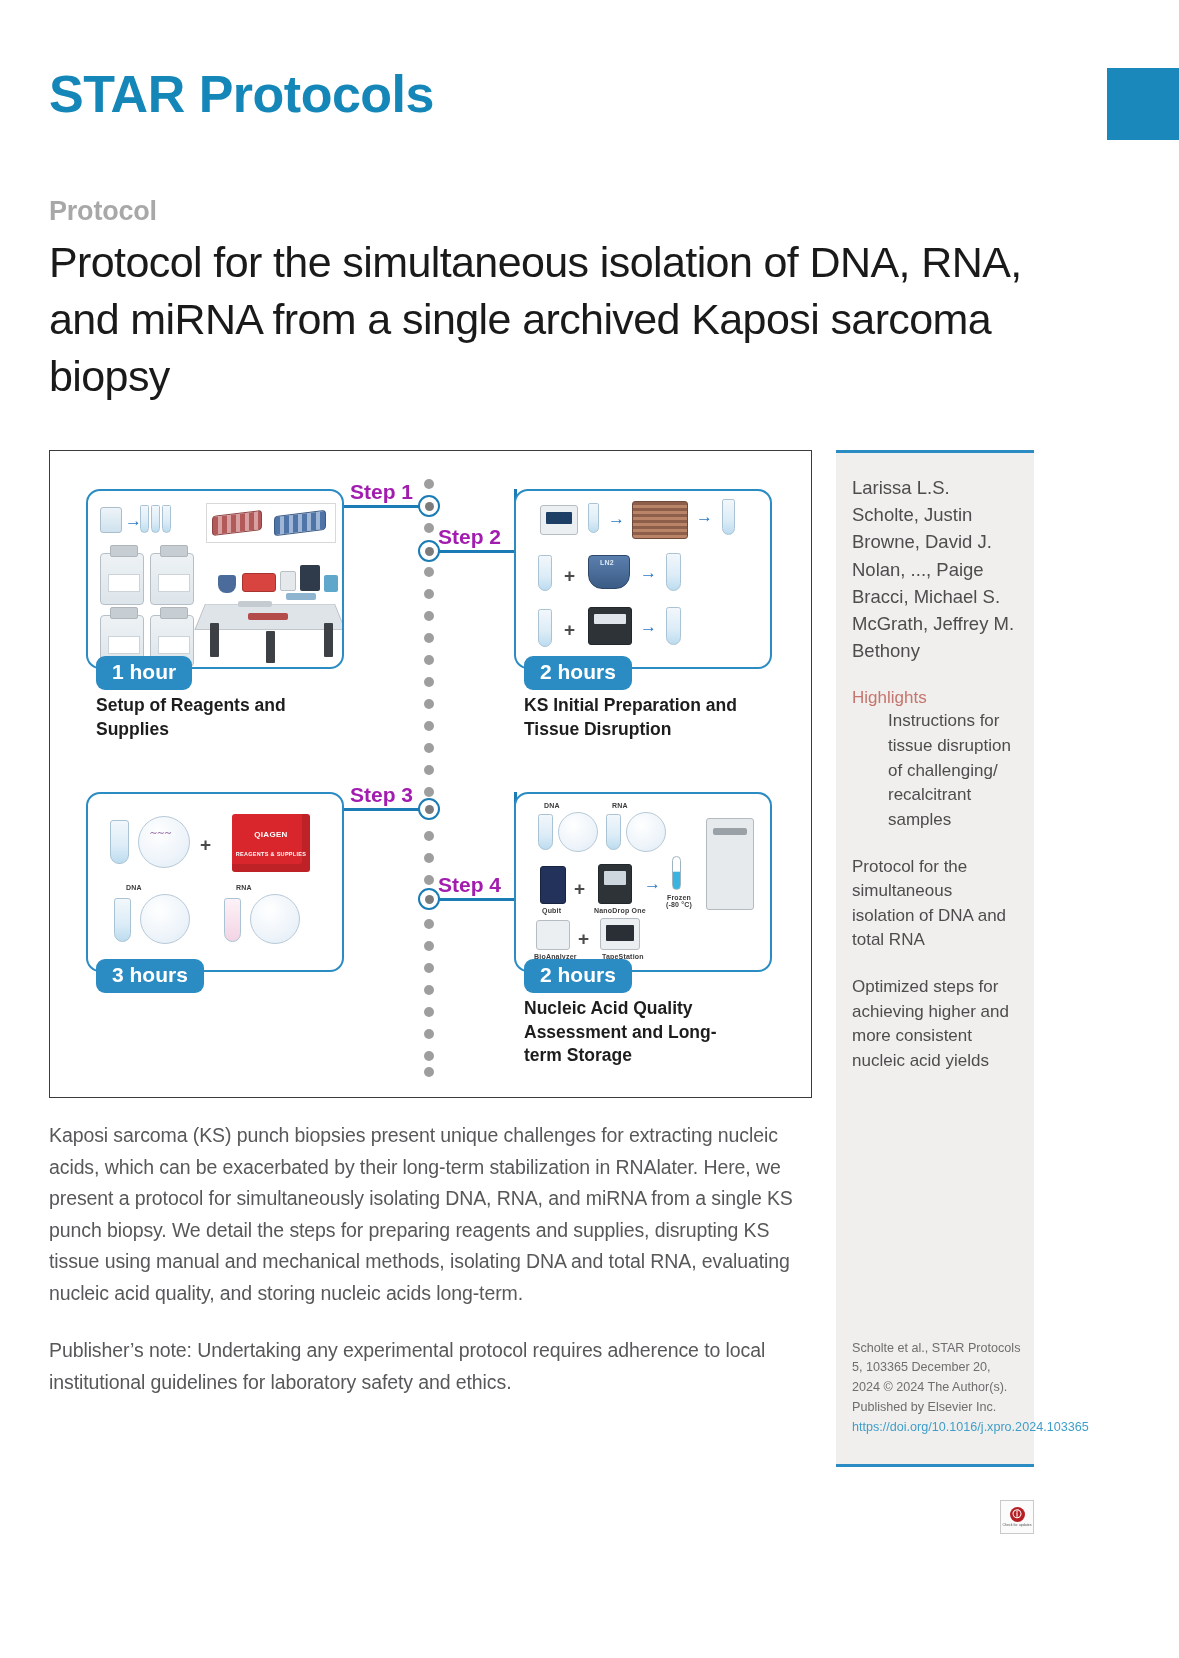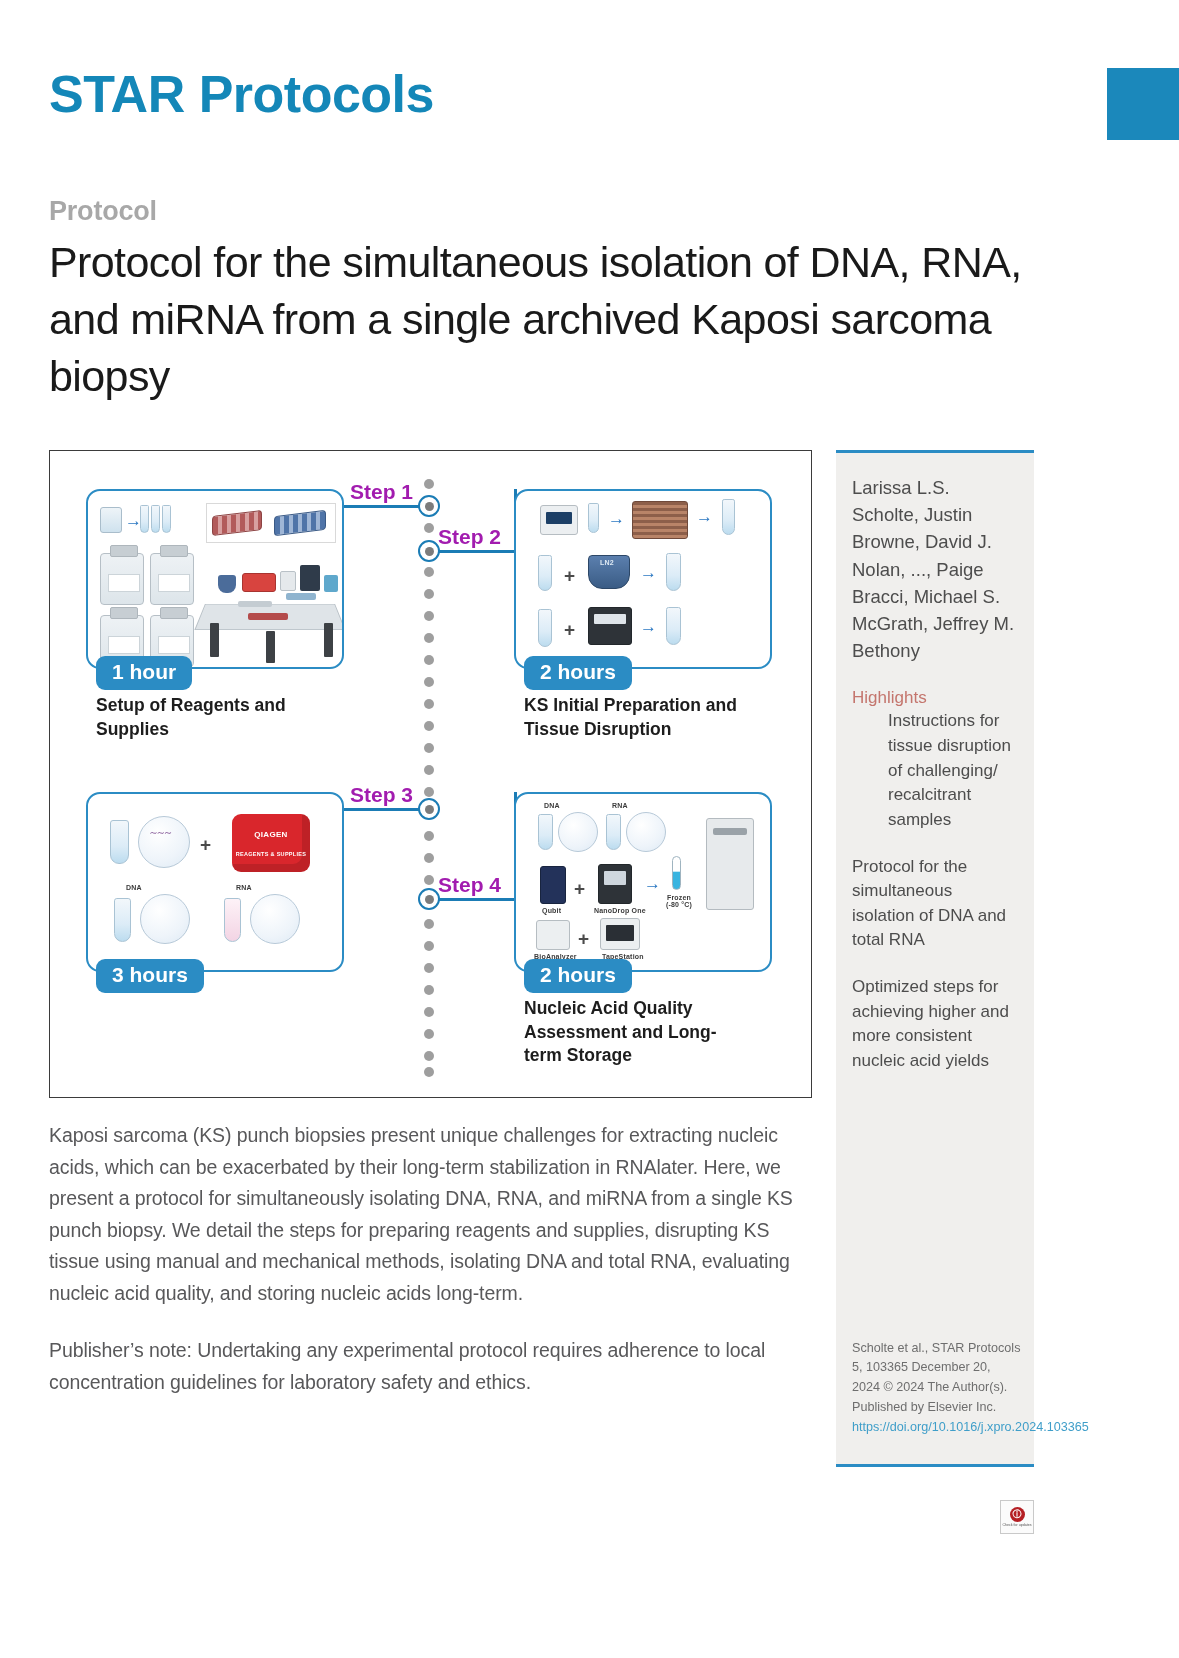--- a/index.html
+++ b/index.html
@@ -213,21 +213,21 @@
     position:absolute; font-size:7px; font-weight:700; color:#3a3a3a;
     letter-spacing:0.2px; white-space:nowrap;
   }
   .petri {
     position:absolute; border-radius:50%;
     background: radial-gradient(circle at 38% 32%, #ffffff 0%, #eef4fa 60%, #dde9f4 100%);
     border:1px solid #b7c9d8;
   }
   .qiagen-box {
     position:absolute;
-    background:#d9262c; border-radius:9px;
+    background:#d9262c; border-radius:3px;
     color:#fff; font-weight:700;
     display:flex; align-items:center; justify-content:center;
     flex-direction:column;
     font-size:8px; letter-spacing:0.3px;
     box-shadow: inset -8px -8px 0 rgba(0,0,0,0.12);
   }
   .freezer {
     position:absolute; background:#e7eaec; border:1px solid #b4bbc0; border-radius:3px;
   }
   .freezer::before{
@@ -510,21 +510,21 @@
     </div>
 
     <div class="time-chip" style="left:474px; top:508px;">2 hours</div>
     <div class="panel-caption" style="left:474px; top:546px; width:230px;">Nucleic Acid Quality Assessment and Long-term Storage</div>
 
   </div>
 </div>
 
 <div class="abstract">
   <p>Kaposi sarcoma (KS) punch biopsies present unique challenges for extracting nucleic acids, which can be exacerbated by their long-term stabilization in RNAlater. Here, we present a protocol for simultaneously isolating DNA, RNA, and miRNA from a single KS punch biopsy. We detail the steps for preparing reagents and supplies, disrupting KS tissue using manual and mechanical methods, isolating DNA and total RNA, evaluating nucleic acid quality, and storing nucleic acids long-term.</p>
-  <p>Publisher’s note: Undertaking any experimental protocol requires adherence to local concentration guidelines for laboratory safety and ethics.</p>
+  <p>Publisher’s note: Undertaking any experimental protocol requires adherence to local institutional guidelines for laboratory safety and ethics.</p>
 </div>
 
 <div class="sidebar">
   <div class="authors">Larissa L.S. Scholte, Justin Browne, David J. Nolan, ..., Paige Bracci, Michael S. McGrath, Jeffrey M. Bethony</div>
 
   <div class="highlights-head">Highlights</div>
   <div class="highlight-item first">Instructions for tissue disruption of challenging/ recalcitrant samples</div>
   <div class="highlight-item">Protocol for the simultaneous isolation of DNA and total RNA</div>
   <div class="highlight-item">Optimized steps for achieving higher and more consistent nucleic acid yields</div>
 

